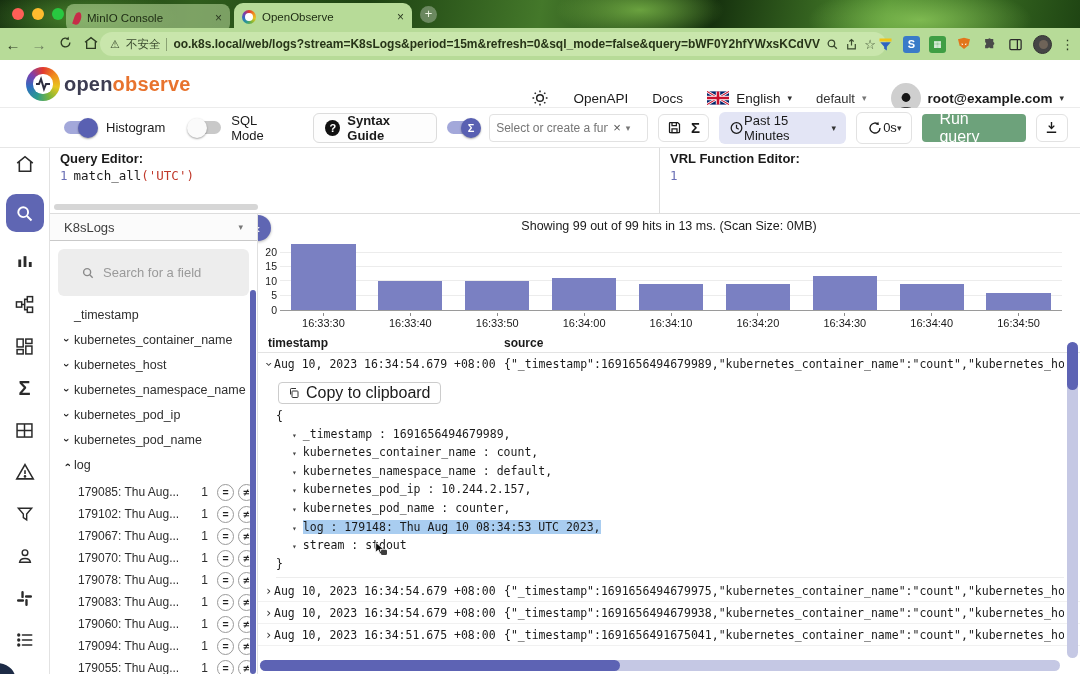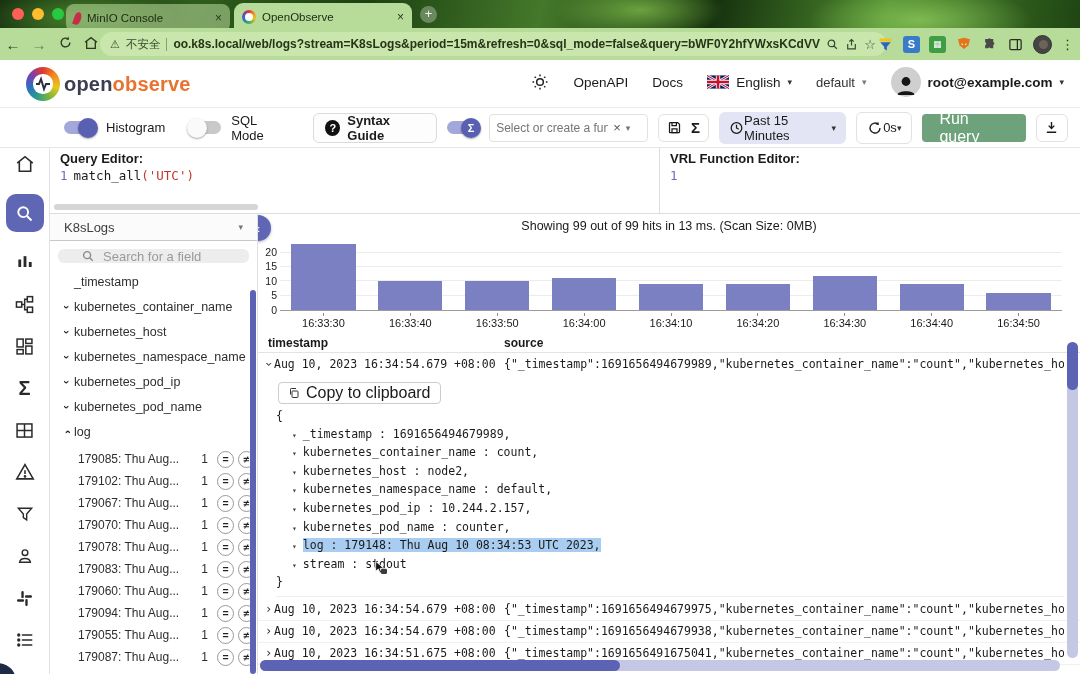--- a/index.html
+++ b/index.html
@@ -45,21 +45,21 @@
   .ext-grid { background:#3f9e44; border-radius:3px; color:#fff; font-size:9px; }
   .ext-avatar { width:19px; height:19px; border-radius:50%; background:#454545; border:1px solid #333; position:relative; overflow:hidden; }
   .ext-avatar::after{ content:""; position:absolute; left:5px; top:4px; width:9px; height:9px; border-radius:50%; background:#6e6358;}
   .kebab { color:#2c3a22; font-size:13px; }
 
   
   .appheader { position:absolute; left:0; top:60px; width:1080px; height:48px; background:#fff; border-bottom:1px solid #ececec; }
   .logo { position:absolute; left:26px; top:7px; width:34px; height:34px; }
   .brand { position:absolute; left:64px; top:13px; font-size:20px; font-weight:bold; letter-spacing:.2px; }
   .brand .b1 { color:#3d3d52; } .brand .b2 { color:#e8732e; }
-  .hdr-right { position:absolute; right:16px; top:0; height:44px; display:flex; align-items:center; gap:24px; }
+  .hdr-right { position:absolute; right:16px; top:16px; height:44px; display:flex; align-items:center; gap:24px; }
   .hdr-item { font-size:13.5px; color:#1a1a1a; display:flex; align-items:center; gap:7px; }
   .caret { font-size:9px; color:#333; }
   .caret.dim { color:#777; }
   .avatar-circ { width:30px; height:30px; border-radius:50%; background:#cfcfcf; display:flex; align-items:flex-end; justify-content:center; overflow:hidden; }
   .email { font-weight:bold; }
 
   
   .querybar { position:absolute; left:0; top:108px; width:1080px; height:40px; background:#fff; border-bottom:1px solid #e6e6e6; display:flex; align-items:center; padding:0 12px 0 64px; gap:10px; }
   .tgl { width:32px; height:13px; border-radius:7px; position:relative; flex:none; }
   .tgl.on { background:#a3a8da; } .tgl.off { background:#c9c9c9; }
@@ -97,21 +97,21 @@
   .navrail { position:absolute; left:0; top:148px; width:50px; height:526px; background:#fff; border-right:1px solid #e2e2e2; display:flex; flex-direction:column; align-items:center; padding-top:4px; gap:18px; }
   .nicon { width:24px; height:24px; display:flex; align-items:center; justify-content:center; flex:none; }
   .nicon.active { width:38px; height:38px; background:#5f66b3; border-radius:10px; }
   .sigma-nav { font-size:20px; font-weight:bold; color:#2a2a2a; line-height:1; }
   .corner-art { position:absolute; left:-6px; bottom:-8px; width:22px; height:18px; background:#1d2b46; border-radius:0 80% 0 0; transform:rotate(8deg); }
 
   
   .fieldpanel { position:absolute; left:50px; top:214px; width:208px; height:460px; border-right:1px solid #e0e0e0; overflow:hidden; background:#fff; }
   .stream-row { height:27px; display:flex; align-items:center; padding:0 14px; font-size:13px; color:#3e3e3e; border-bottom:1px solid #c9c9c9; background:#fbfbfb; }
   .stream-row .caret { margin-left:auto; }
-  .fsearch { margin:8px 8px 6px; height:14px; background:#ededed; border-radius:6px; display:flex; align-items:center; padding:0 23px; gap:8px; }
+  .fsearch { margin:8px 8px 6px; height:47px; background:#ededed; border-radius:6px; display:flex; align-items:center; padding:0 23px; gap:8px; }
   .fsearch span { font-size:13px; color:#9a9a9a; }
   .field-row { height:25px; display:flex; align-items:center; padding-left:9px; font-size:12.5px; color:#2e2e2e; }
   .fchev { width:15px; font-size:11px; color:#222; font-weight:bold; display:inline-block; text-align:center; flex:none; }
   .rot90 { display:inline-block; transform:rotate(90deg); }
   .rotn90 { display:inline-block; transform:rotate(-90deg); }
   .vals { padding-top:4px; }
   .val-row { height:22px; display:flex; align-items:center; padding-left:28px; font-size:12px; color:#2e2e2e; }
   .val-label { width:112px; white-space:nowrap; overflow:hidden; }
   .val-count { width:18px; text-align:right; margin-right:5px; }
   .val-btn { width:17px; height:17px; border:1px solid #9a9a9a; border-radius:50%; font-size:10.5px; font-weight:bold; color:#222; display:flex; align-items:center; justify-content:center; margin-left:4px; background:#fff; }
@@ -634,21 +634,20 @@
       </span>
     </div>
 
     <div class="detail mono">
       <div class="d-line">{</div>
 
         <div class="d-line d-entry"><span class="d-mark">▾</span><span>_timestamp : 1691656494679989,</span></div>
 
         <div class="d-line d-entry"><span class="d-mark">▾</span><span>kubernetes_container_name : count,</span></div>
 
-        <div class="d-line d-entry"><span class="d-mark">▾</span><span>kubernetes_host : node2,</span></div>
 
         <div class="d-line d-entry"><span class="d-mark">▾</span><span>kubernetes_namespace_name : default,</span></div>
 
         <div class="d-line d-entry"><span class="d-mark">▾</span><span>kubernetes_pod_ip : 10.244.2.157,</span></div>
 
         <div class="d-line d-entry"><span class="d-mark">▾</span><span>kubernetes_pod_name : counter,</span></div>
 
       <div class="d-line d-entry"><span class="d-mark">▾</span><span class="hl">log : 179148: Thu Aug 10 08:34:53 UTC 2023,</span></div>
       <div class="d-line d-entry"><span class="d-mark">▾</span><span class="streamline"><span>stream : stdout</span><span class="cursor-ic"><svg width="16" height="16" viewBox="0 0 24 24">
                 <path d="M4 2 4 17 8 13.5 10.5 19.5 13 18.4 10.5 12.6 16 12.5Z" fill="#111" stroke="#fff" stroke-width="1.2"></path>

